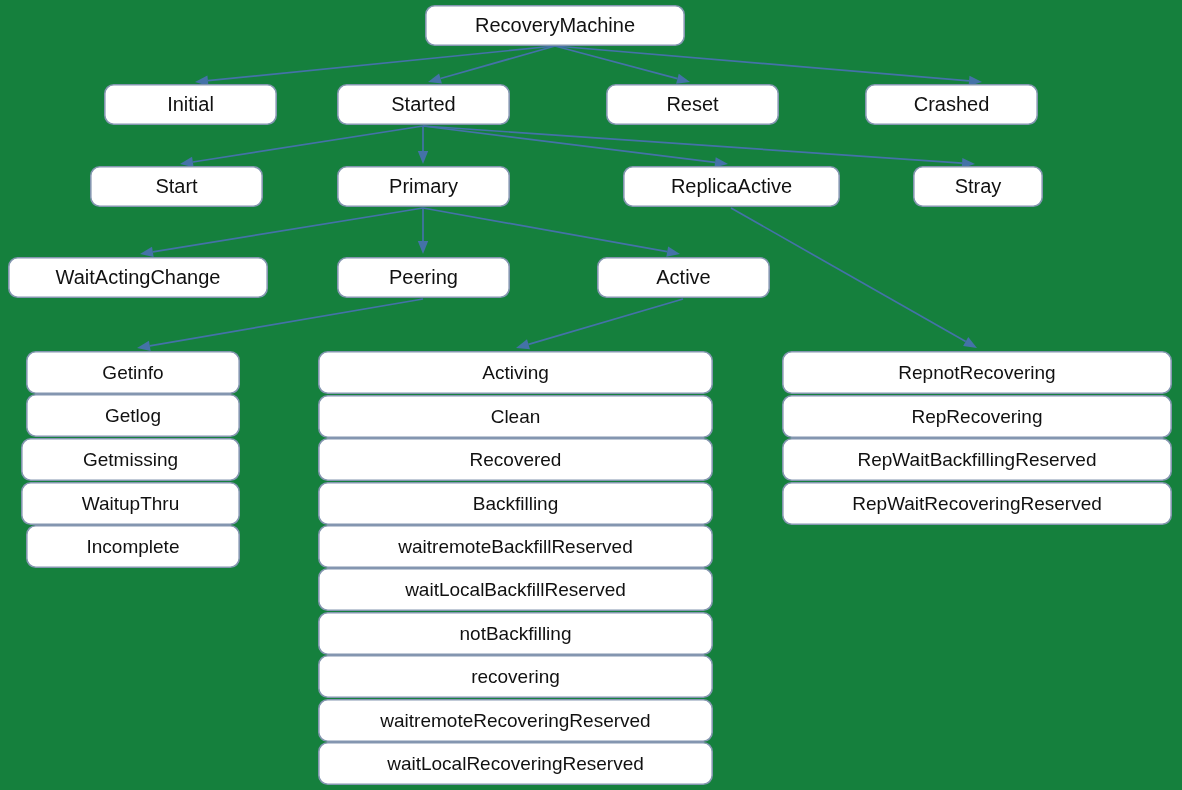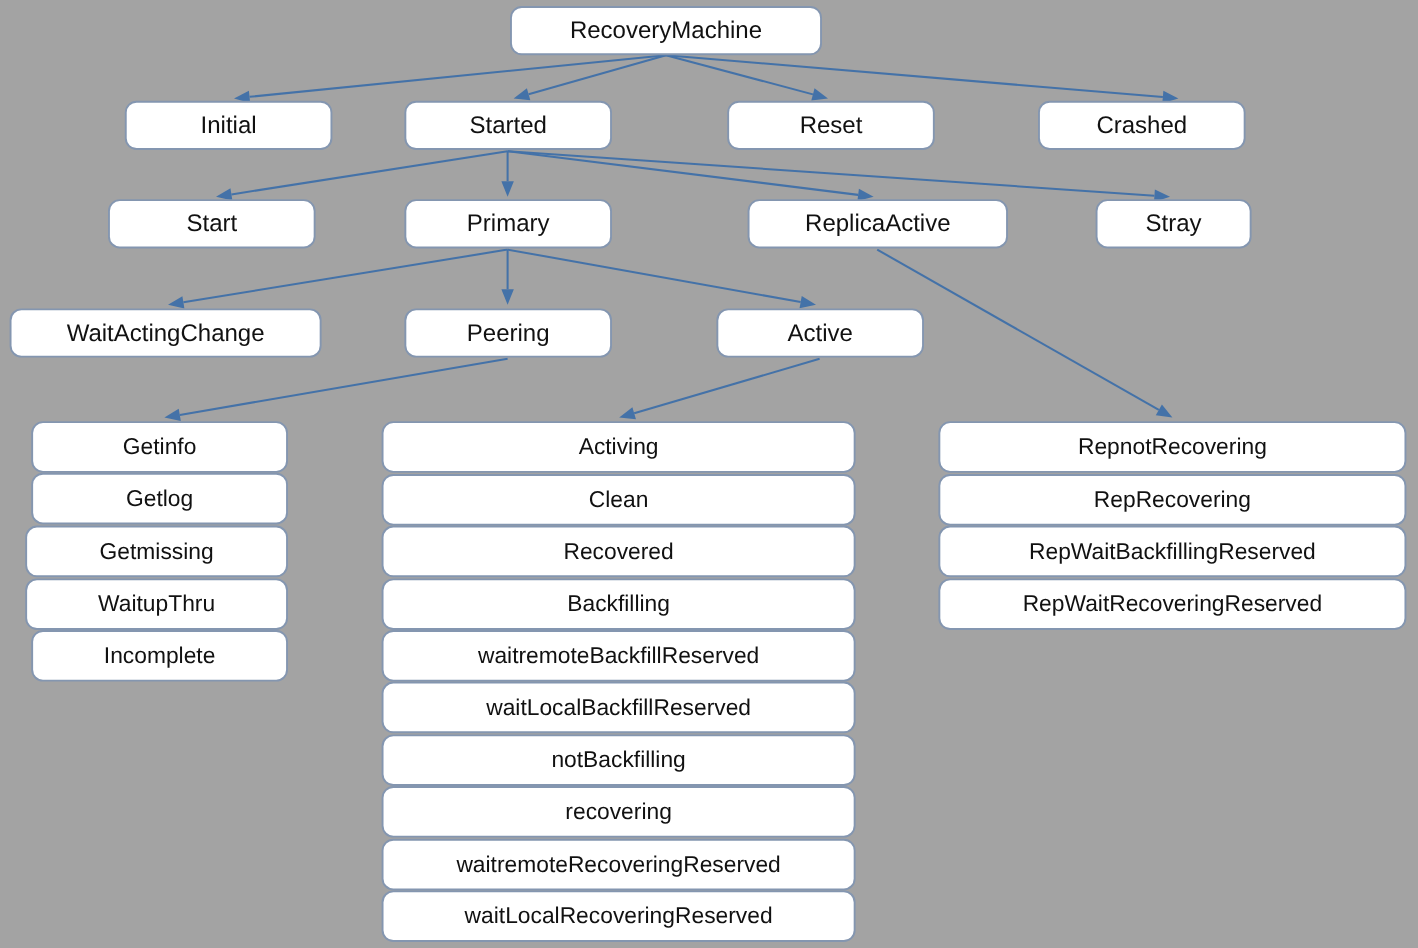--- a/index.html
+++ b/index.html
@@ -10,21 +10,21 @@
   body {
     width: 1182px;
     height: 790px;
     font-family: "Liberation Sans", sans-serif;
     overflow: hidden;
   }
   #diagram-root {
     position: relative;
     width: 1182px;
     height: 790px;
-    background: #a3a3a3;
+    background: #15803d;
     text-align: right;
   }
   svg#state-diagram {
     display: block;
     width: 1182px;
     height: 790px;
   }
   .node-box {
     fill: #ffffff;
     stroke: #8496b0;

